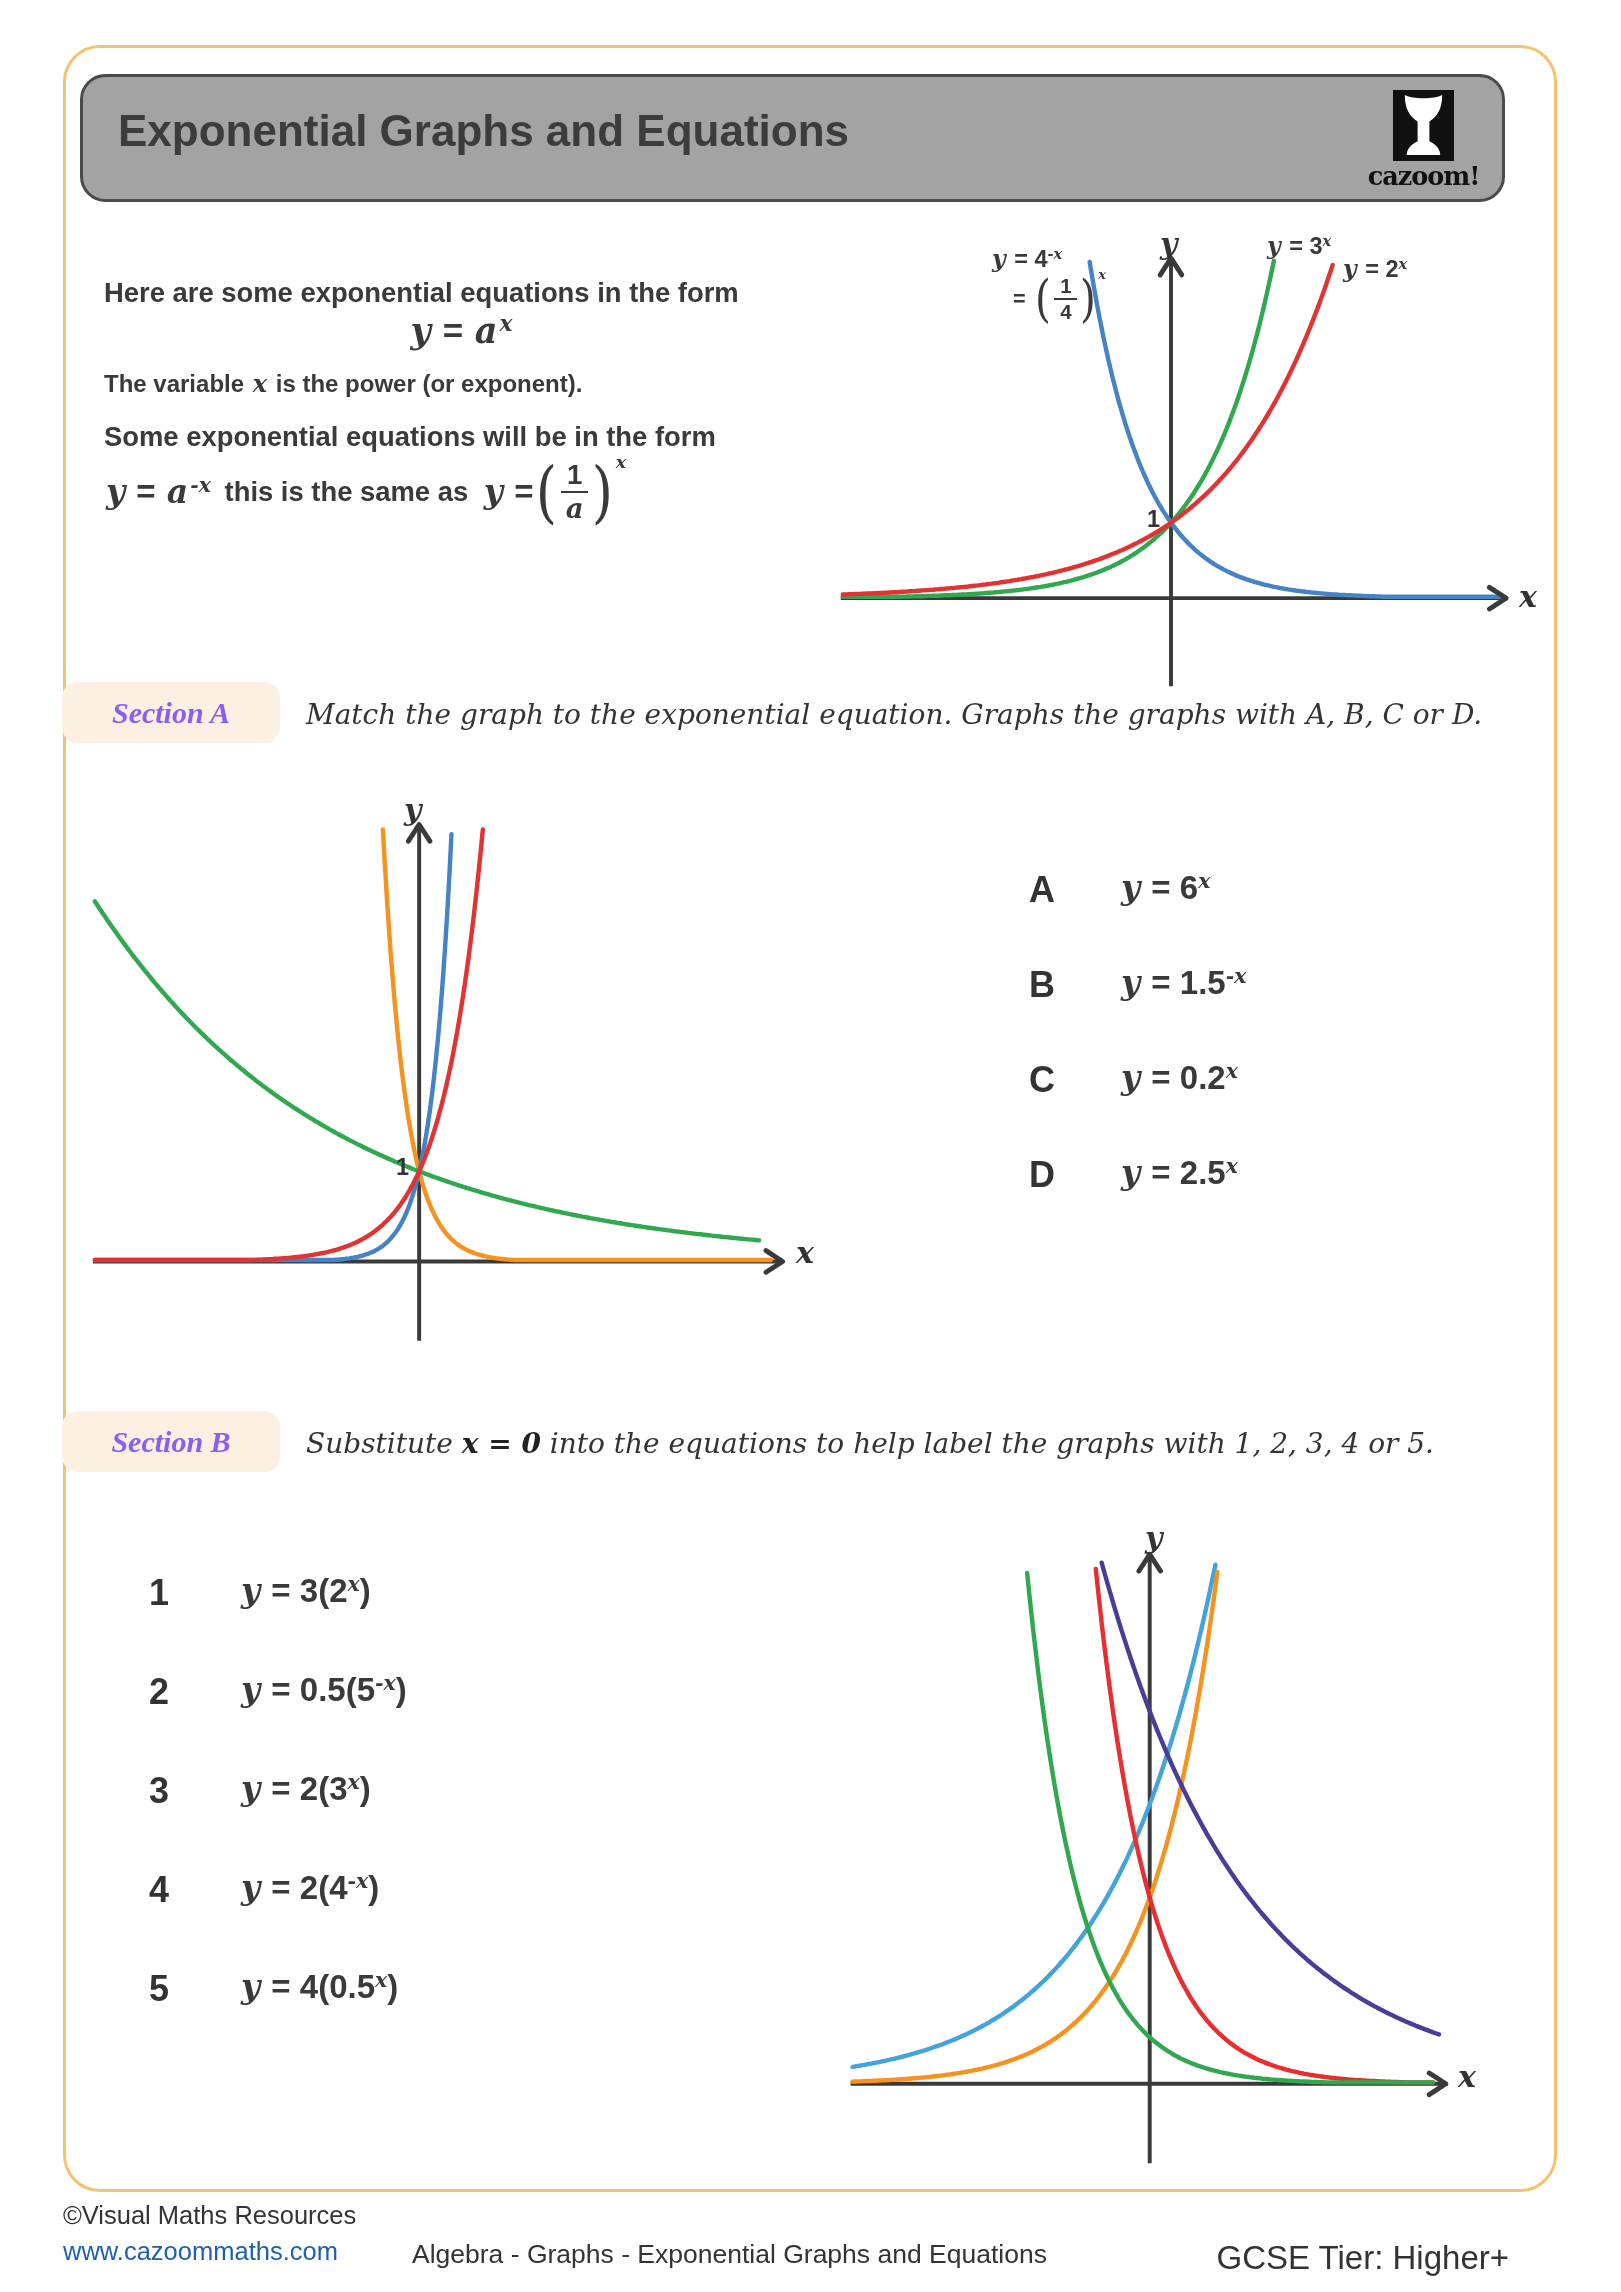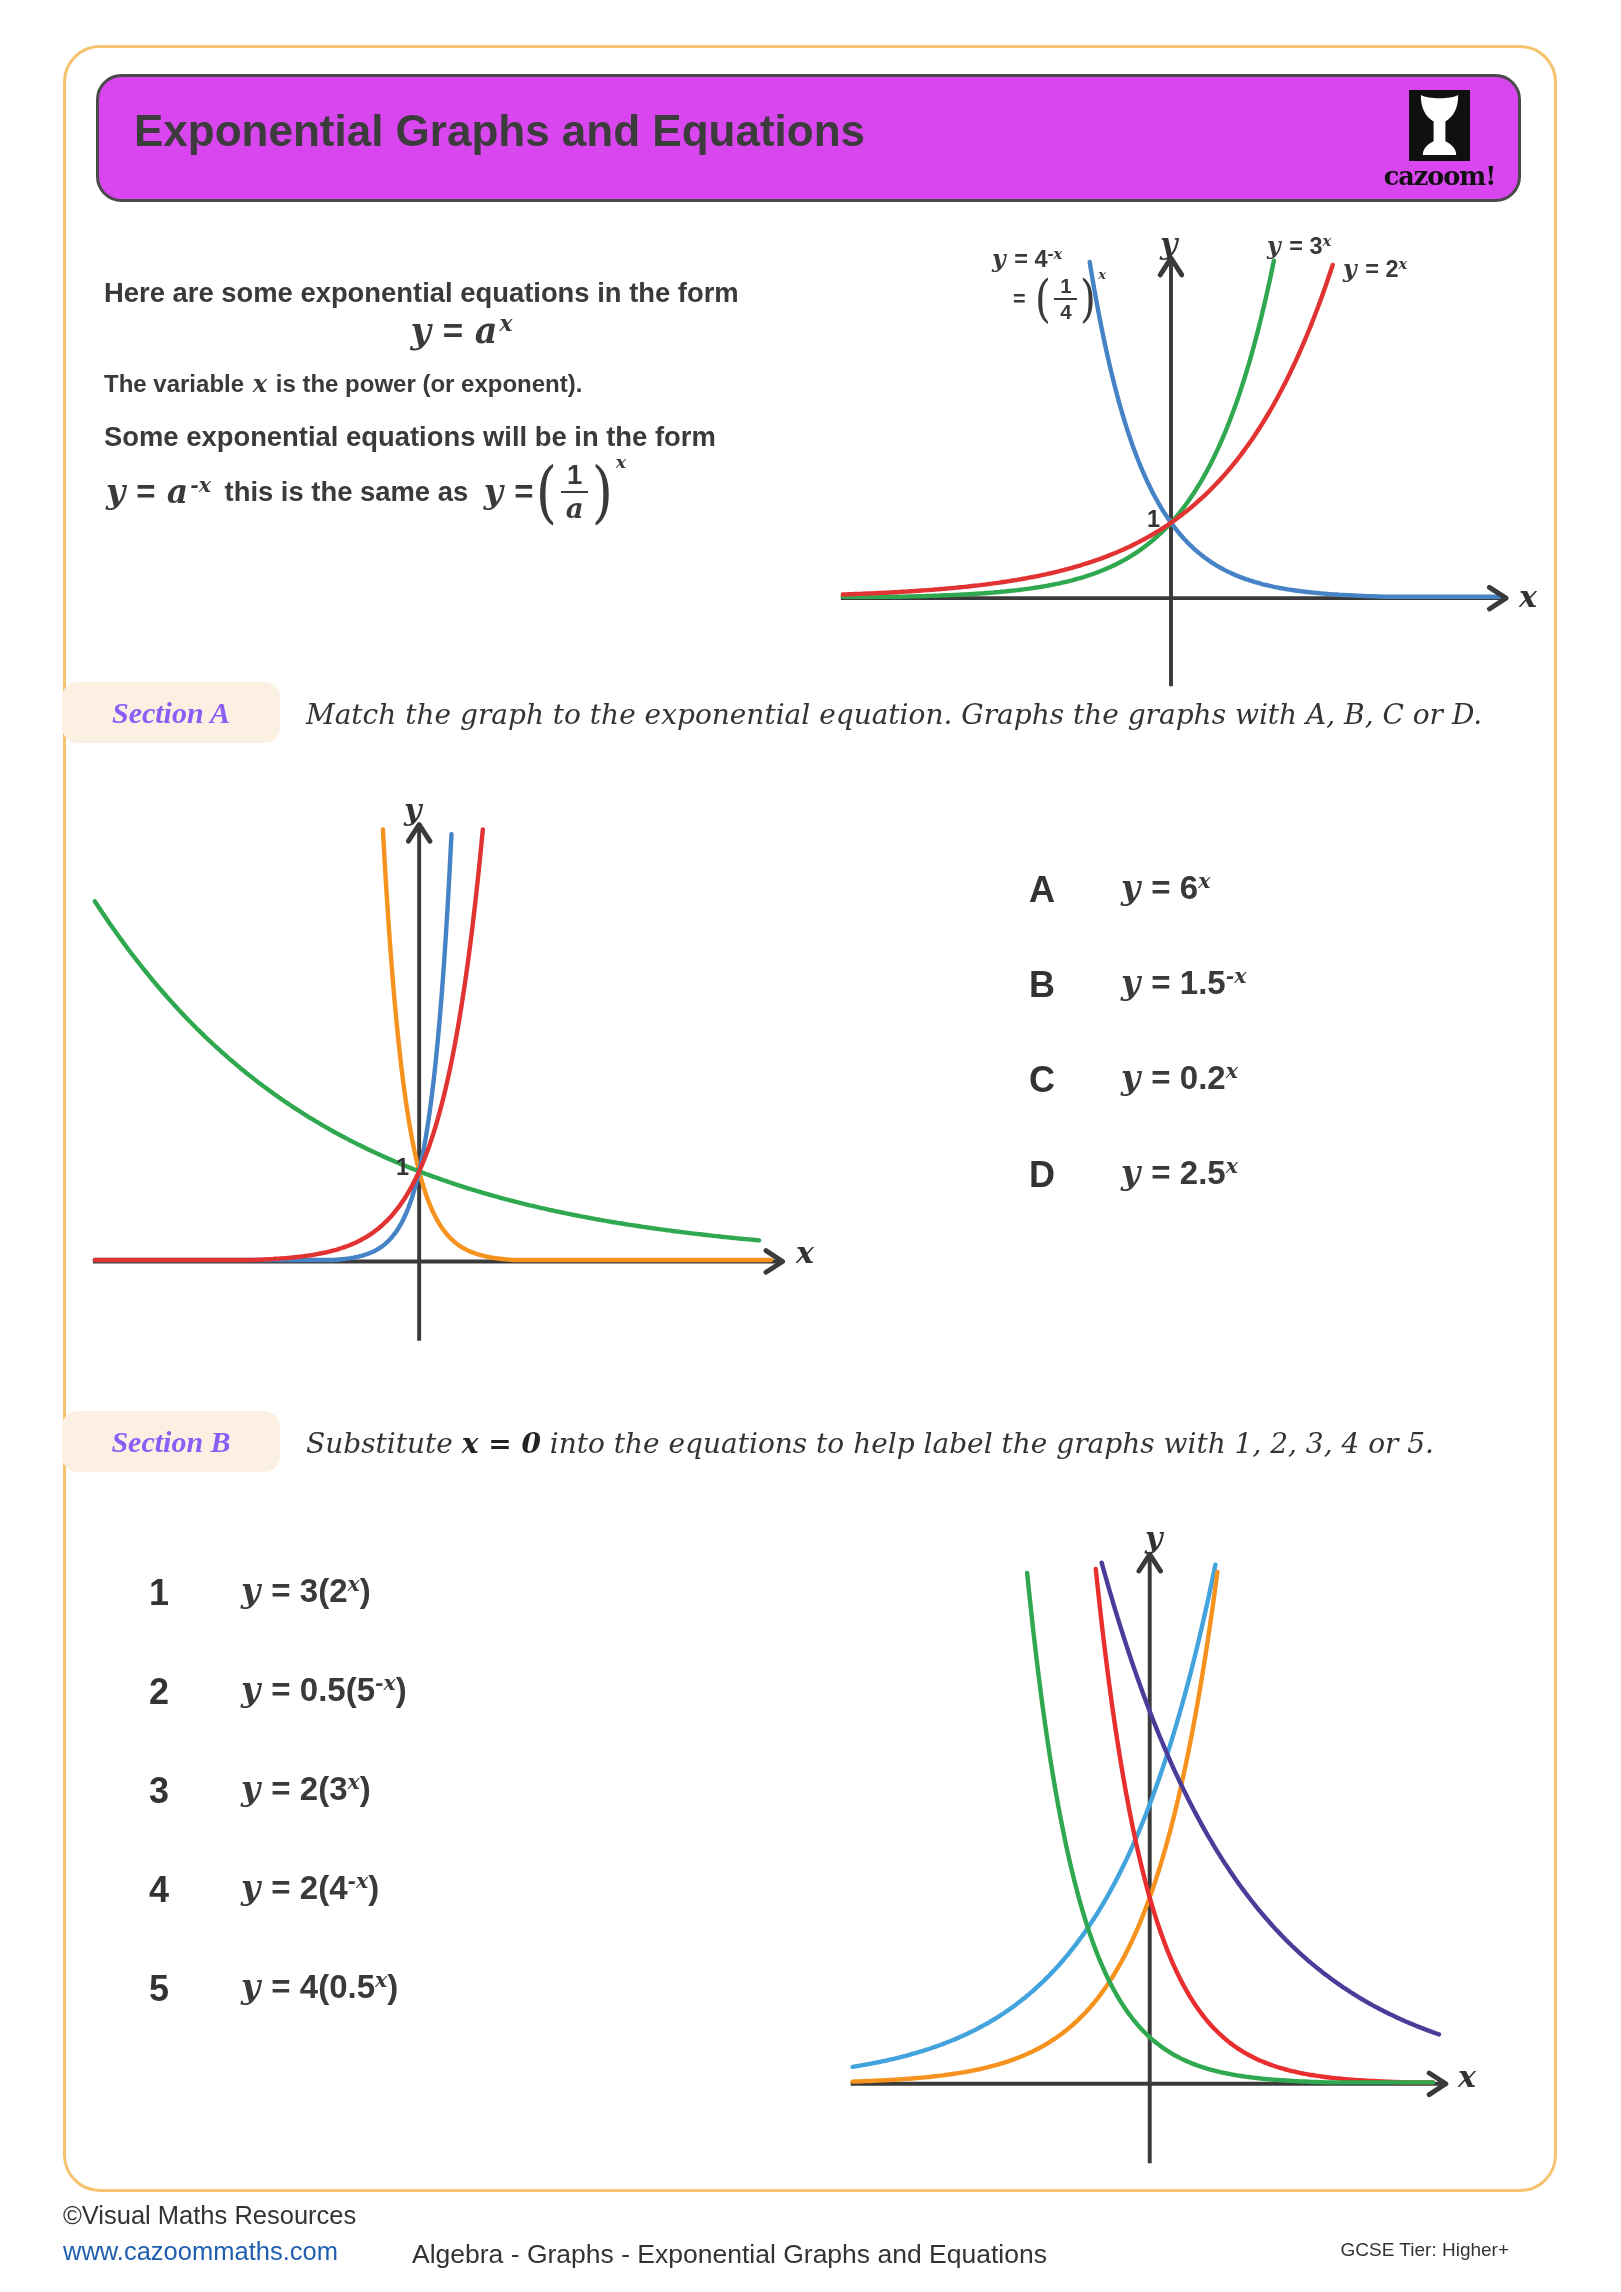--- a/index.html
+++ b/index.html
@@ -2,21 +2,21 @@
 <html><head>
 <meta charset="utf-8">
 <style>
   html,body{margin:0;padding:0}
   body{width:1621px;height:2293px;position:relative;background:#ffffff;
        font-family:"Liberation Sans",sans-serif;color:#3a3a3a;overflow:hidden}
   .abs{position:absolute}
 
   .frame{left:63px;top:45px;width:1488px;height:2141px;border:3.9px solid #f5c26e;border-radius:37px}
 
-  .titlebox{left:96px;top:74px;width:1419px;height:122px;background:#d946ef;
+  .titlebox{left:80px;top:74px;width:1419px;height:122px;background:#a3a3a3;
             border:3.9px solid #4a4a4a;border-radius:25.5px}
   .title{position:absolute;left:35px;top:29px;font-size:44px;font-weight:700;color:#3c3c3c}
   .logo-black{position:absolute;left:1310px;top:12.7px;width:61px;height:71px;background:#101010}
   .brand{position:absolute;left:1274px;top:84px;width:133px;text-align:center;
          font-family:"DejaVu Serif",serif;font-weight:700;font-size:25.5px;color:#111;letter-spacing:-1px}
 
   .bodyline{font-size:27.4px;font-weight:700;color:#3a3a3a}
   .f1{width:627px;text-align:center;font-size:35px;line-height:1.1}
   .f2{display:flex;align-items:center;font-size:33px;line-height:1.1}
   .f2 .mid{font-size:27.4px;font-weight:700;margin:0 13.7px}
@@ -57,21 +57,21 @@
   .eqgrid{display:grid}
   .eqgrid-a{grid-auto-rows:95px}
   .eqgrid-b{grid-auto-rows:99px}
   .eq-row{display:flex;align-items:flex-start}
   .eq-label{width:90px;font-size:36px;font-weight:700;color:#333}
   .eq-body{font-size:33px;line-height:1.15}
 
   .foot{font-size:25.5px;color:#333}
   .foot-link{color:#1f5fae;cursor:pointer}
   .foot-center{width:745px;text-align:left;font-size:26.5px}
-  .foot-right{width:333px;text-align:right;font-size:19px}
+  .foot-right{width:333px;text-align:right;font-size:33px}
 </style>
 </head>
 <body>
 
 <div>
 
   <div class="abs frame"></div>
 
   <div class="abs titlebox">
     <div class="title">Exponential Graphs and Equations</div>

